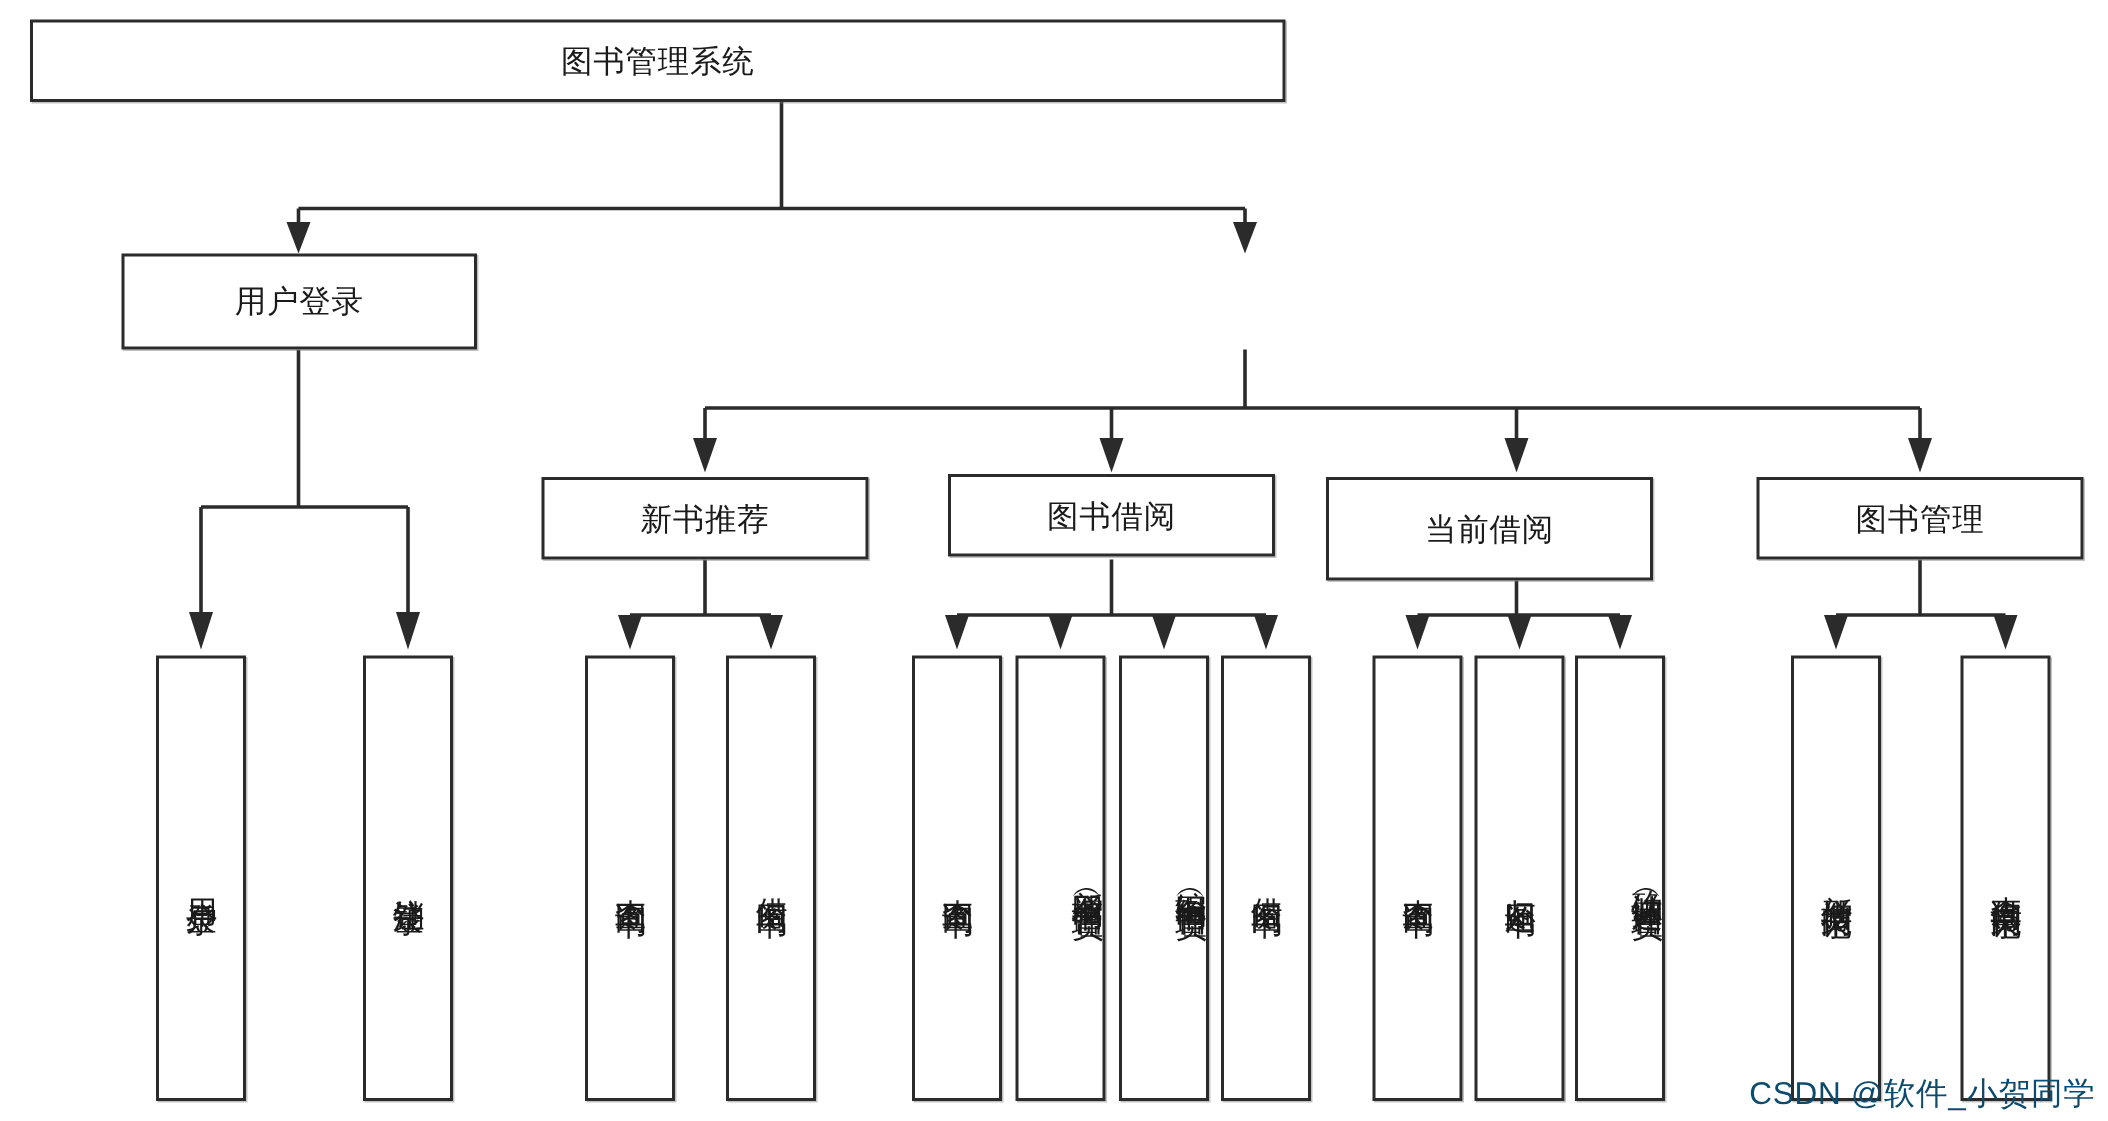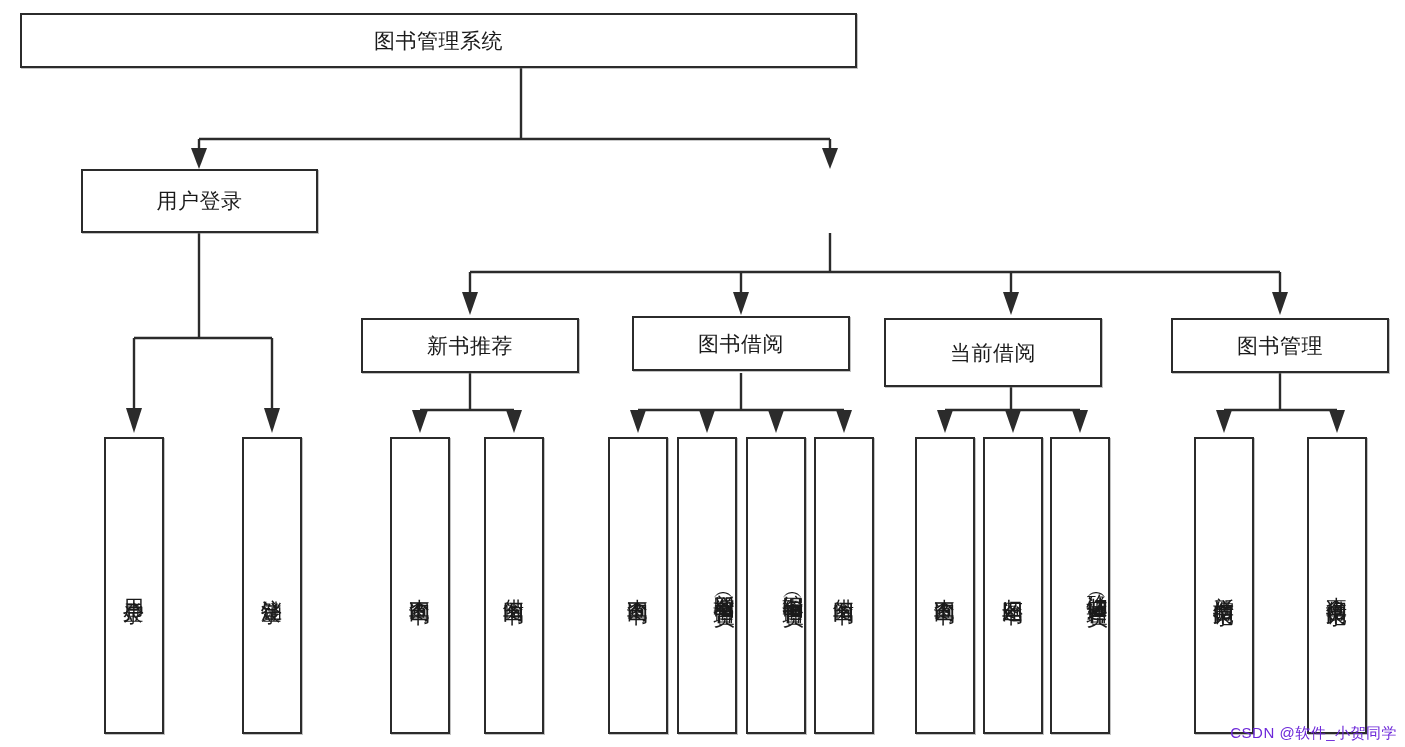--- a/index.html
+++ b/index.html
@@ -54,22 +54,22 @@
     padding: 4px 0;
     box-sizing: border-box;
   }
   .node-label-v.top-aligned {
     align-items: flex-start;
   }
   .watermark {
     position: absolute;
     right: 8px;
     bottom: 4px;
-    font-size: 15px;
-    color: #6d28d9;
+    font-size: 21px;
+    color: #0c4a6e;
     white-space: nowrap;
     letter-spacing: 0.5px;
     text-align: center;
   }
   svg.connectors {
     position: absolute;
     left: 0;
     top: 0;
     width: 1405px;
     height: 747px;

